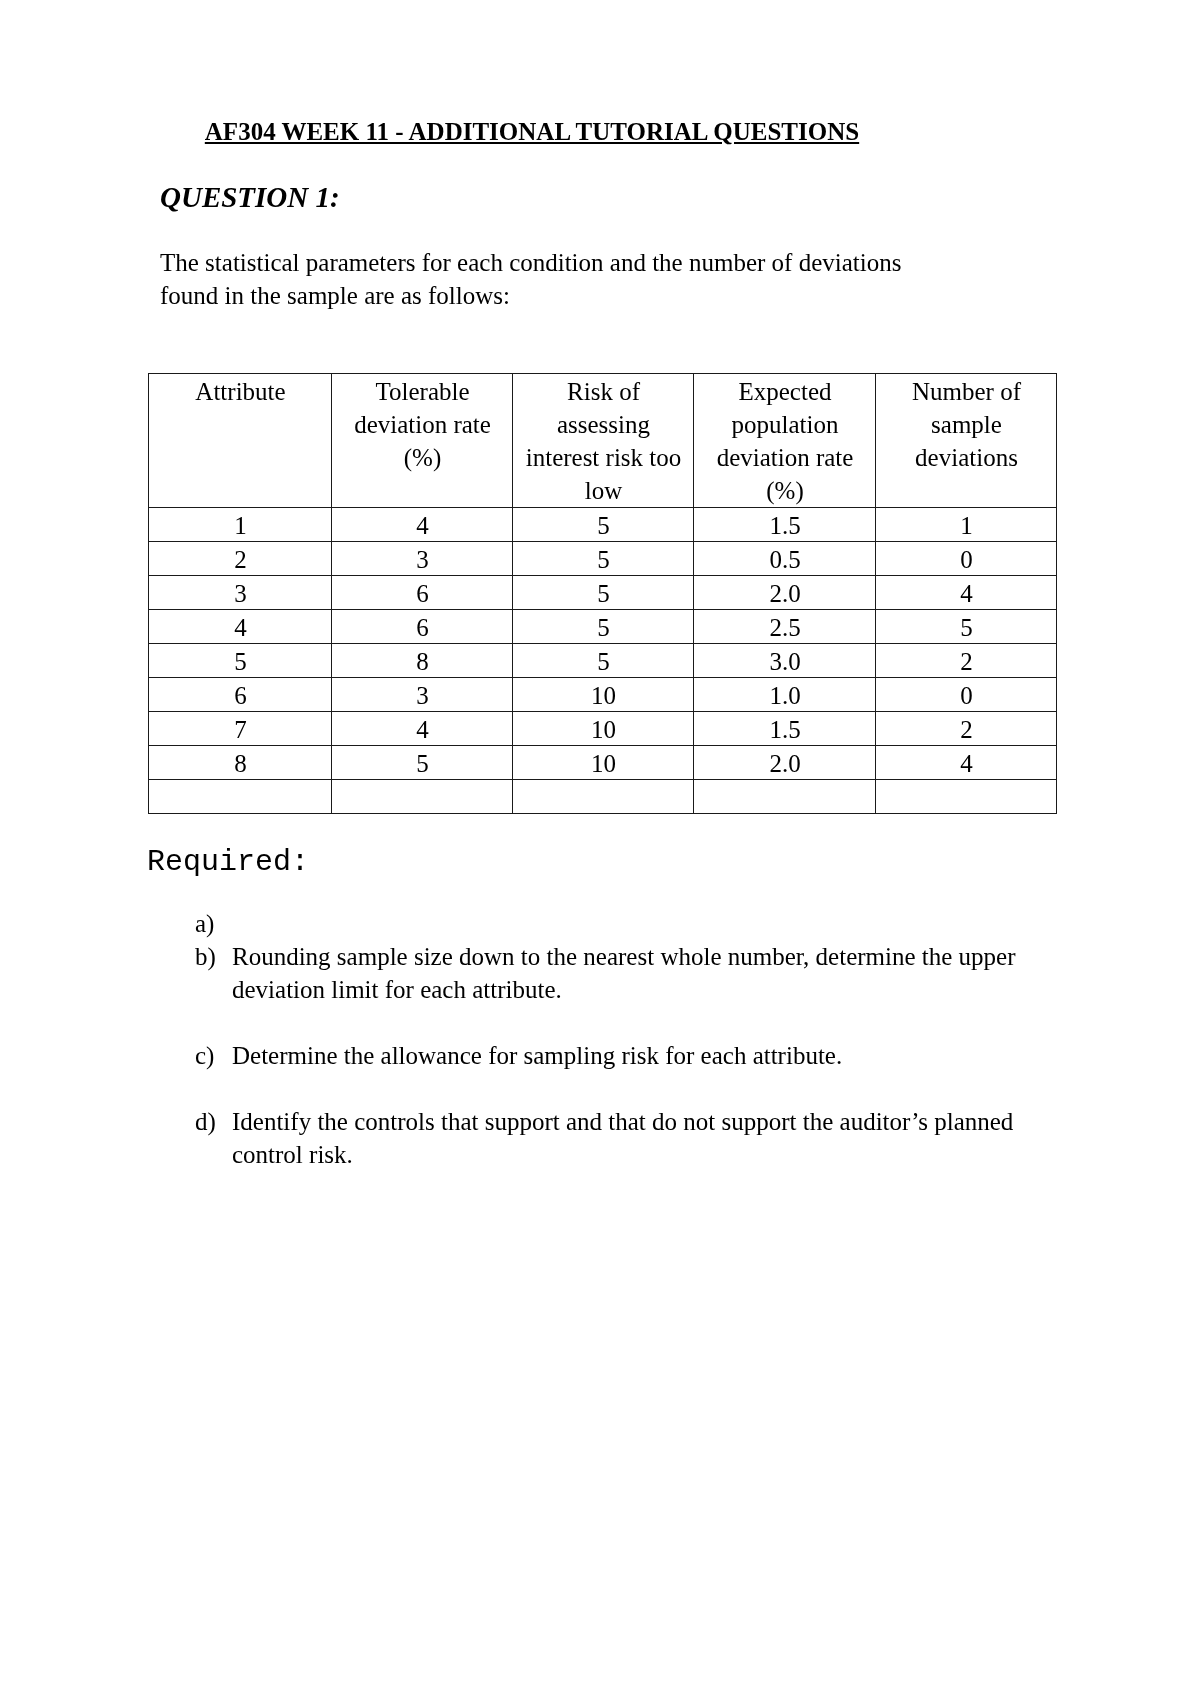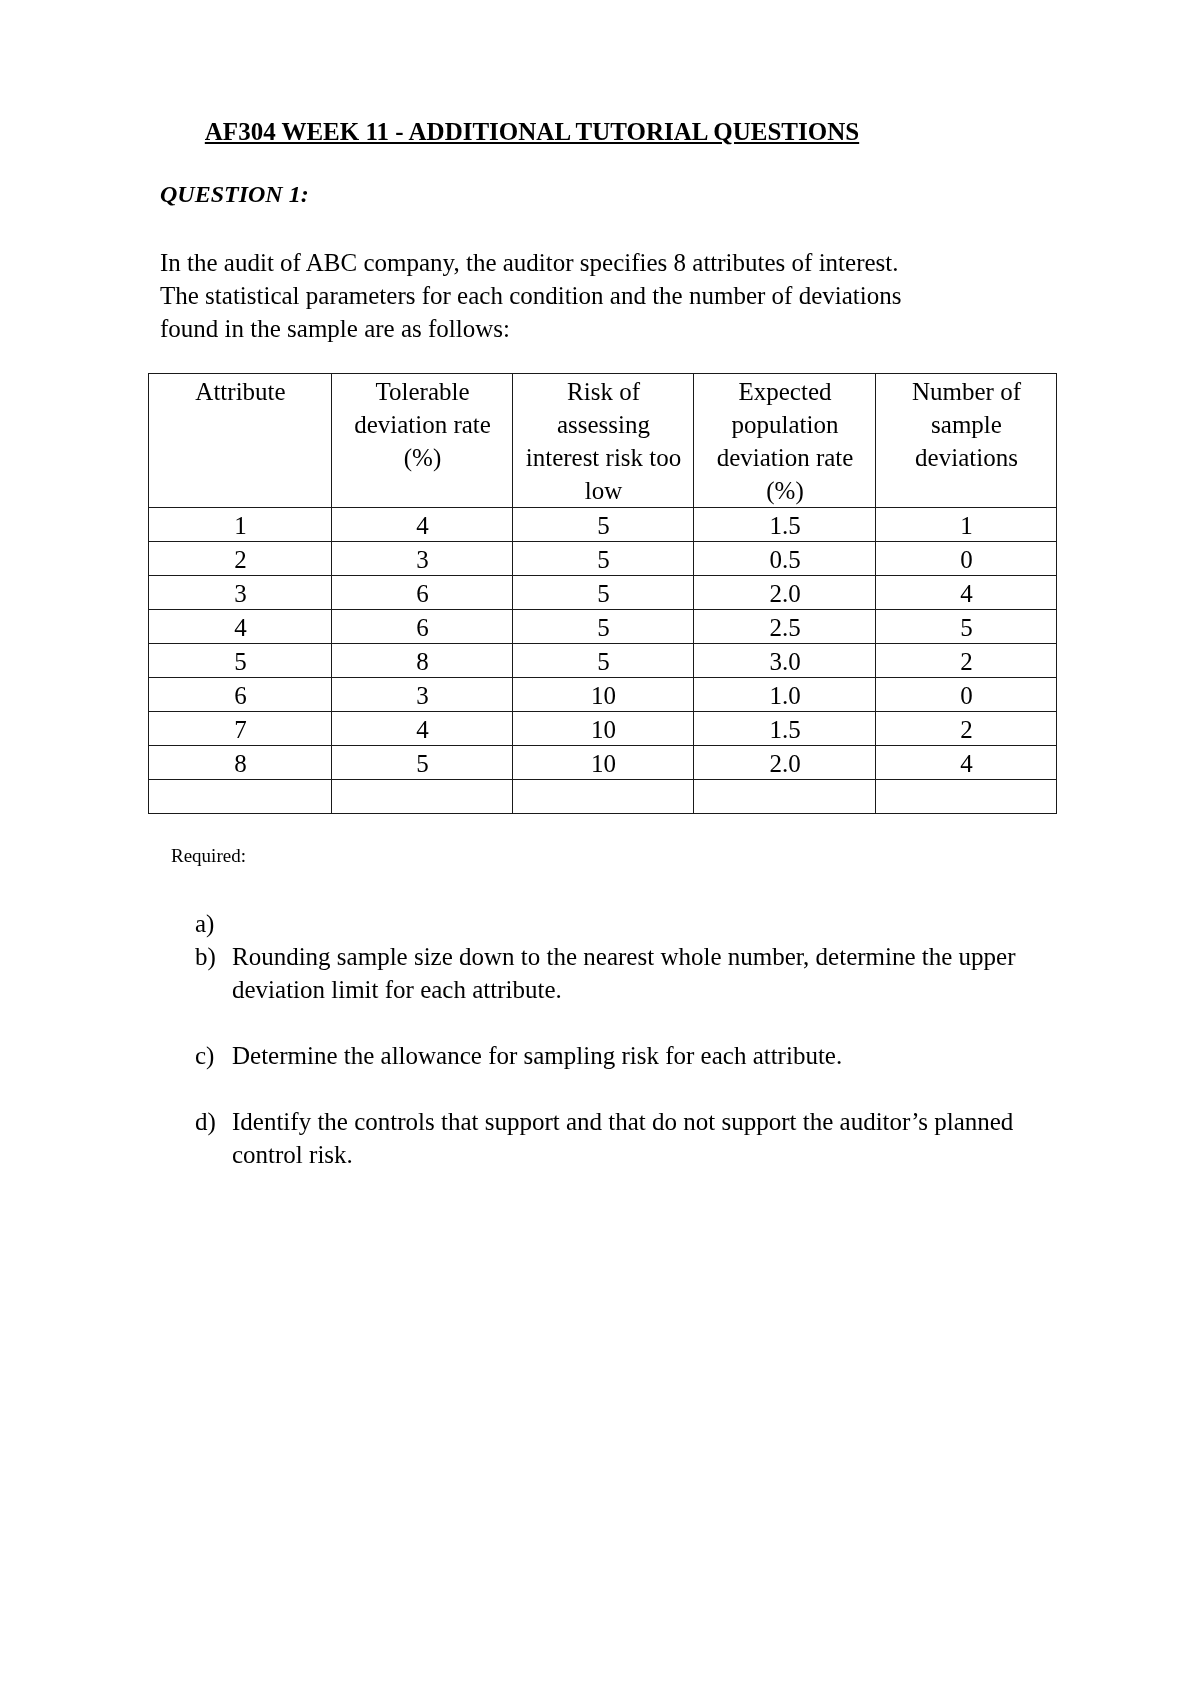--- a/index.html
+++ b/index.html
@@ -25,21 +25,21 @@
       font-size: 25px;
       text-decoration: underline;
       letter-spacing: 0px;
     }
     .question-heading {
       position: absolute;
       left: 160px;
       top: 181px;
       font-weight: bold;
       font-style: italic;
-      font-size: 24px;
+      font-size: 29px;
     }
     .intro {
       position: absolute;
       left: 160px;
       top: 246px;
       width: 880px;
       font-size: 25px;
       line-height: 33px;
     }
     .intro p { margin: 0; }
@@ -69,23 +69,24 @@
       height: 31px;
       line-height: 31px;
     }
     .col1 { width: 183px; }
     .col2 { width: 181px; }
     .col3 { width: 181px; }
     .col4 { width: 182px; }
     .col5 { width: 181px; }
     .required-label {
       position: absolute;
-      left: 171px;
+      left: 147px;
       top: 845px;
-      font-size: 19px;
+      font-size: 30px;
+      font-family: Liberation Mono, monospace;
     }
     .req-list {
       position: absolute;
       left: 160px;
       top: 907px;
       width: 900px;
       font-size: 25px;
       line-height: 33px;
     }
     .req-item {
@@ -102,21 +103,20 @@
 </head>
 <body>
 
 <div>
 
   <div class="page-title">AF304 WEEK 11 - ADDITIONAL TUTORIAL QUESTIONS</div>
 
   <div class="question-heading">QUESTION 1:</div>
 
   <div class="intro">
-    <p>In the audit of ABC company, the auditor specifies 8 attributes of interest.</p>
     <p>The statistical parameters for each condition and the number of deviations</p>
     <p>found in the sample are as follows:</p>
   </div>
 
   <table class="data-table">
     <colgroup>
       <col class="col1">
         <col class="col2">
         <col class="col3">
         <col class="col4">

